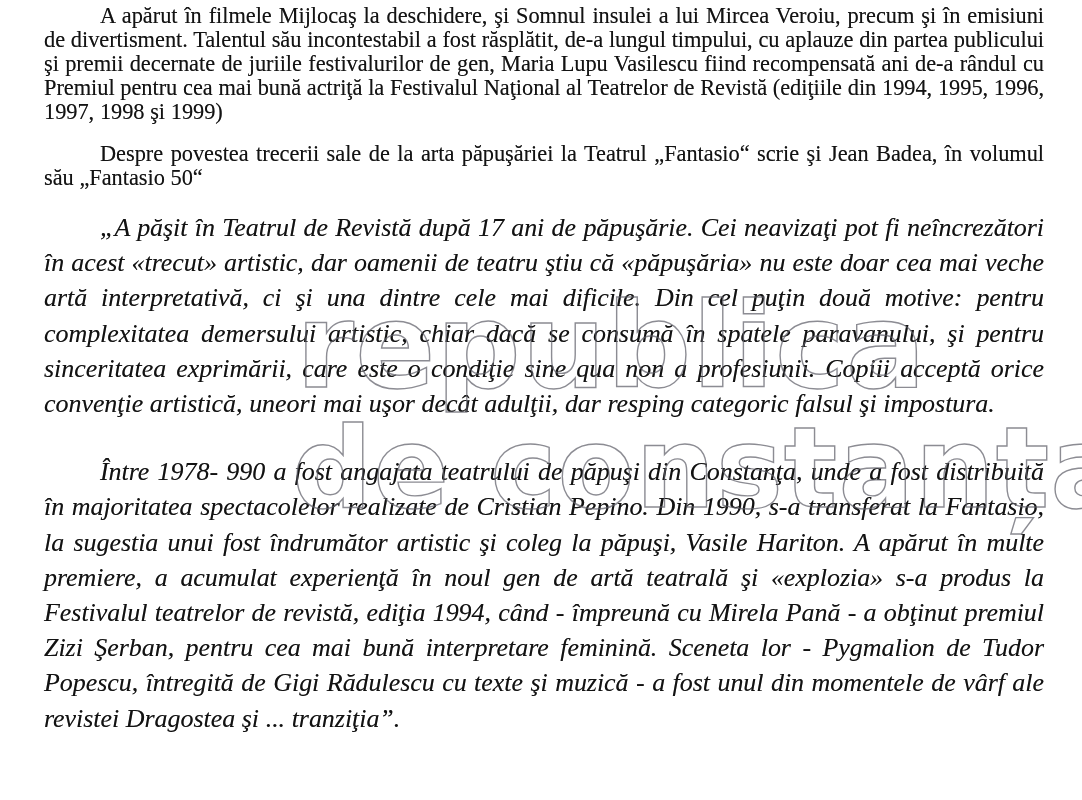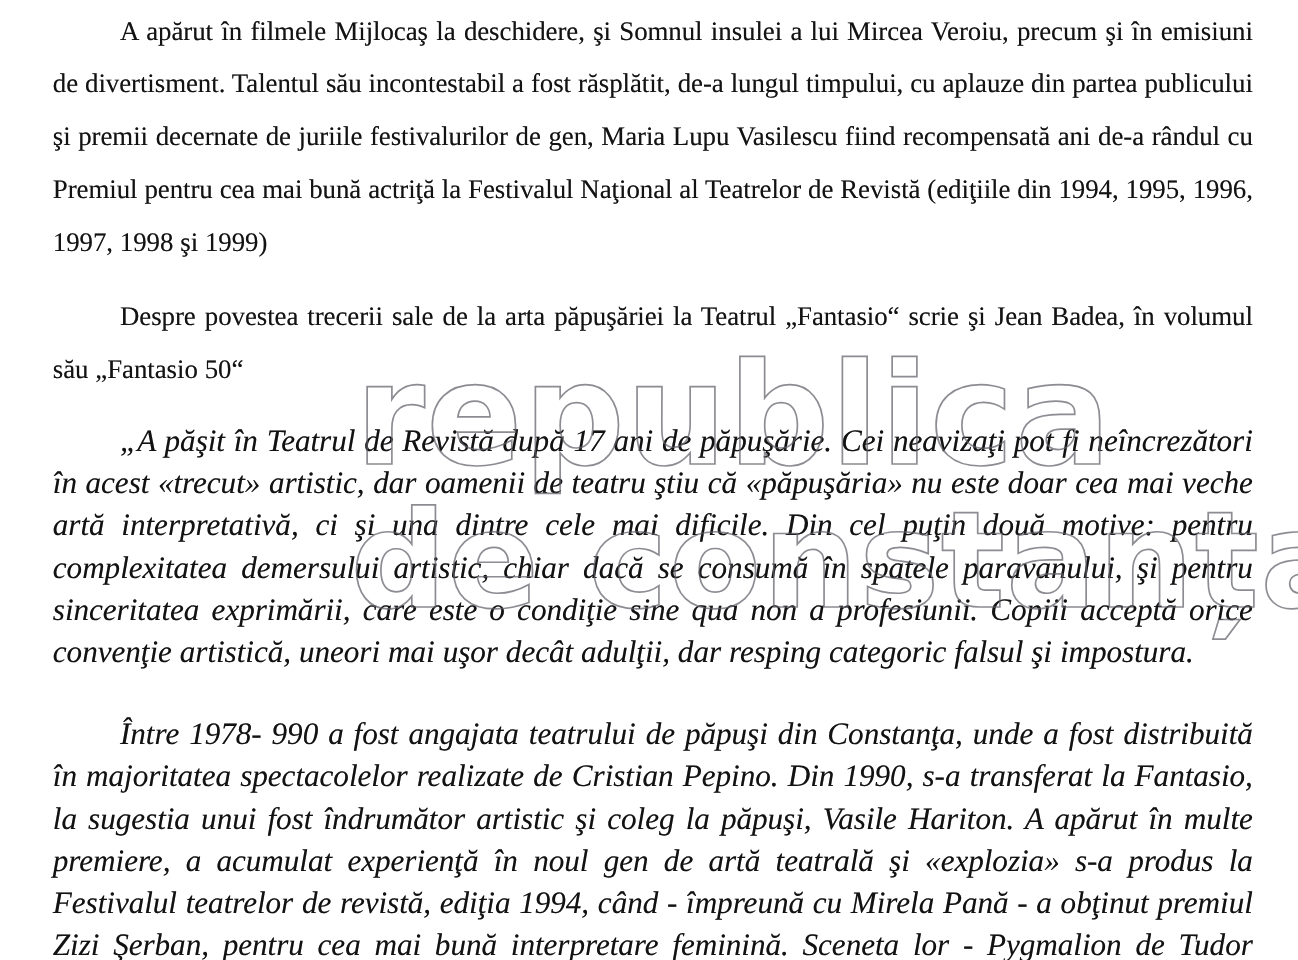--- a/index.html
+++ b/index.html
@@ -28,21 +28,21 @@
     top: 4px;
     width: 1000px;
     z-index: 2;
   }
 
   .para {
     text-align: justify;
     text-indent: 56px;
     margin: 0 0 0 0;
     font-size: 22.4px;
-    line-height: 44px;
+    line-height: 24px;
     letter-spacing: -0.05px;
     word-spacing: 0.2px;
     color: #131313;
   }
 
   .para.upright {
     font-style: normal;
     text-shadow: 0 0 0.4px rgba(0,0,0,0.45);
   }
 

